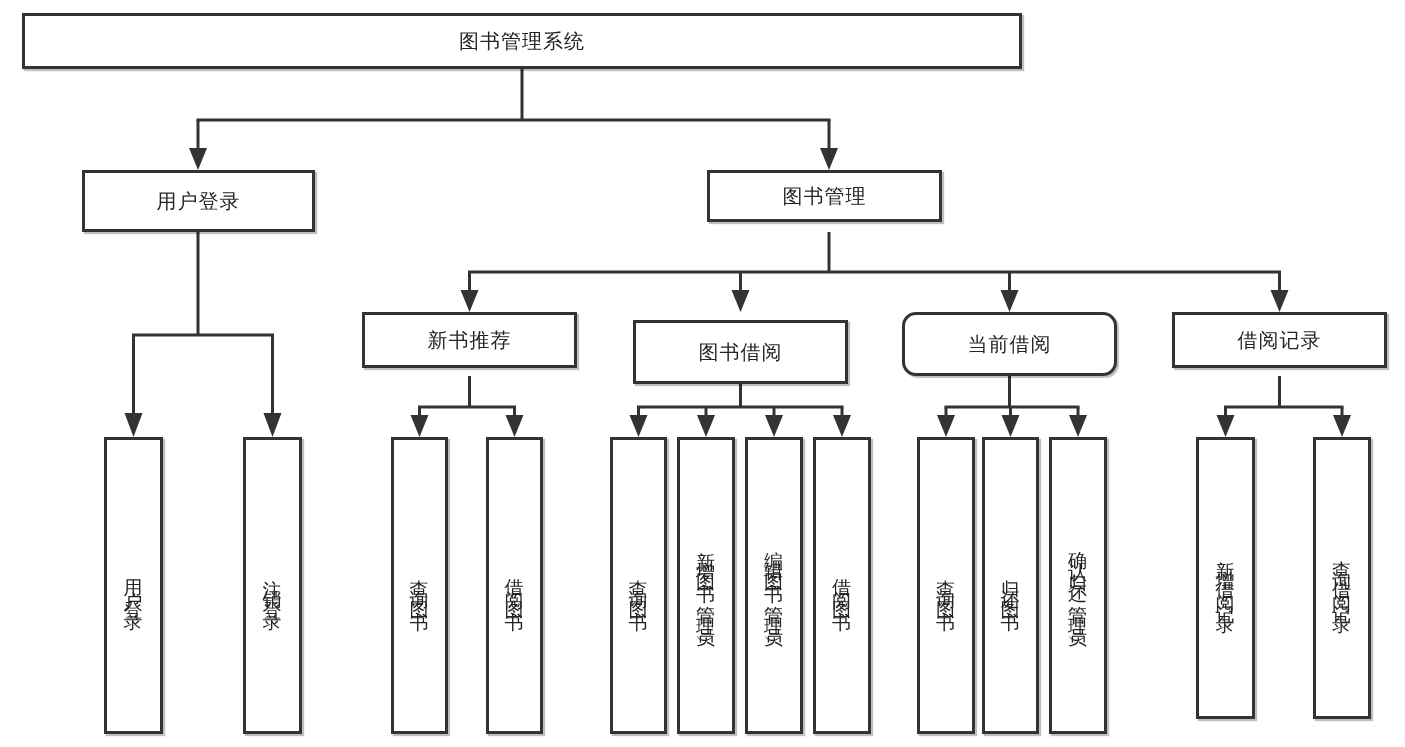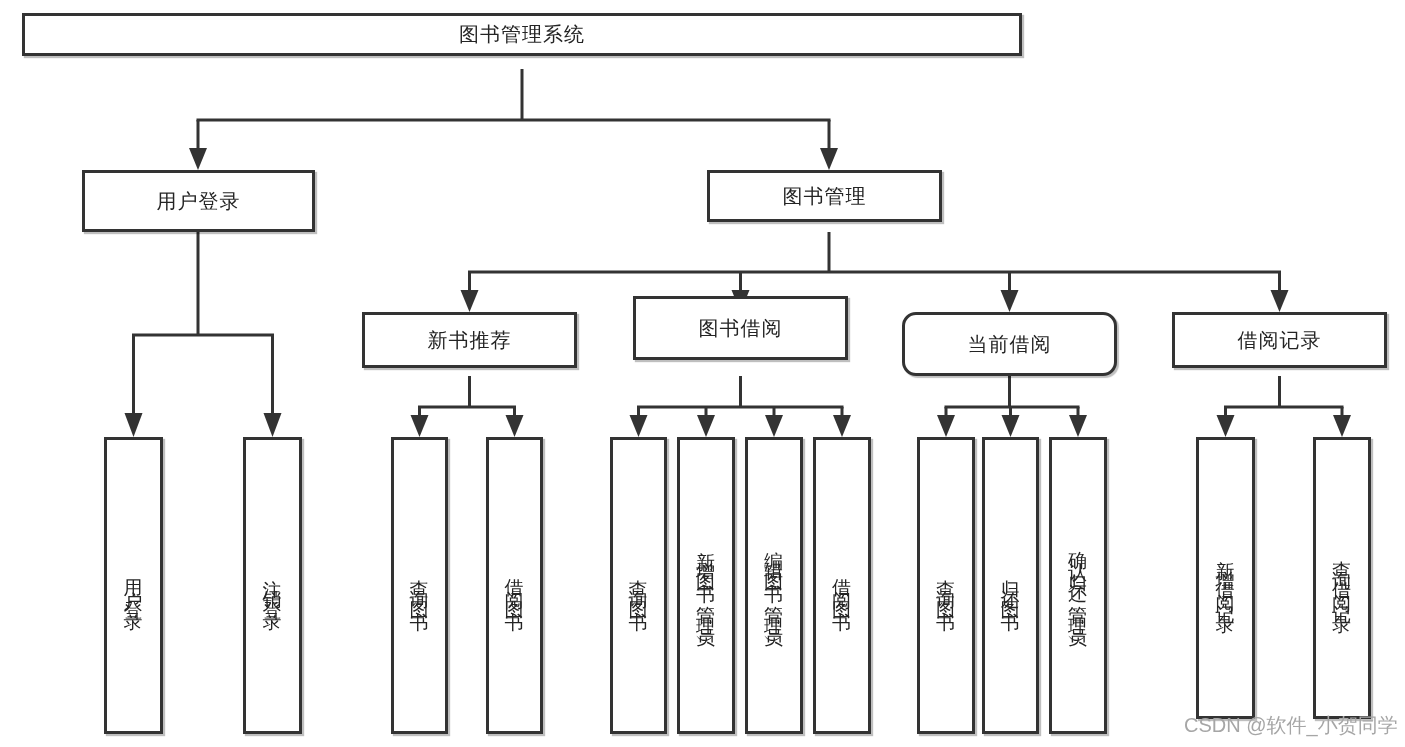--- a/index.html
+++ b/index.html
@@ -115,35 +115,35 @@
       <polygon points="765,415 783,415 774,437"></polygon>
       <polygon points="833,415 851,415 842,437"></polygon>
       <polygon points="937,415 955,415 946,437"></polygon>
       <polygon points="1001.5,415 1019.5,415 1010.5,437"></polygon>
       <polygon points="1069,415 1087,415 1078,437"></polygon>
       <polygon points="1216.5,415 1234.5,415 1225.5,437"></polygon>
       <polygon points="1333,415 1351,415 1342,437"></polygon>
     </g>
   </svg>
 
-  <div class="box" style="left:22px; top:13px; width:1000px; height:43px;">
+  <div class="box" style="left:22px; top:13px; width:1000px; height:56px;">
     <span class="hlabel">图书管理系统</span>
   </div>
 
   <div class="box" style="left:82px; top:170px; width:233px; height:62px;">
     <span class="hlabel">用户登录</span>
   </div>
   <div class="box" style="left:707px; top:170px; width:235px; height:52px;">
     <span class="hlabel">图书管理</span>
   </div>
 
   <div class="box" style="left:362px; top:312px; width:215px; height:56px;">
     <span class="hlabel">新书推荐</span>
   </div>
-  <div class="box" style="left:633px; top:296px; width:215px; height:64px;">
+  <div class="box" style="left:633px; top:320px; width:215px; height:64px;">
     <span class="hlabel">图书借阅</span>
   </div>
   <div class="box" style="left:902px; top:312px; width:215px; height:64px;border-radius:14px;">
     <span class="hlabel">当前借阅</span>
   </div>
   <div class="box" style="left:1172px; top:312px; width:215px; height:56px;">
     <span class="hlabel">借阅记录</span>
   </div>
 
   <div class="box" style="left:104px; top:437px; width:59px; height:297px;">
@@ -183,15 +183,14 @@
     <span class="vlabel">确认归还（管理员）</span>
   </div>
 
   <div class="box" style="left:1196px; top:437px; width:59px; height:282px;">
     <span class="vlabel">新增借阅记录</span>
   </div>
   <div class="box" style="left:1313px; top:437px; width:58px; height:282px;">
     <span class="vlabel">查询借阅记录</span>
   </div>
 
-  <div class="watermark">CSDN @软件_小贺同学</div>
 
 </div>
 
 </body></html>

